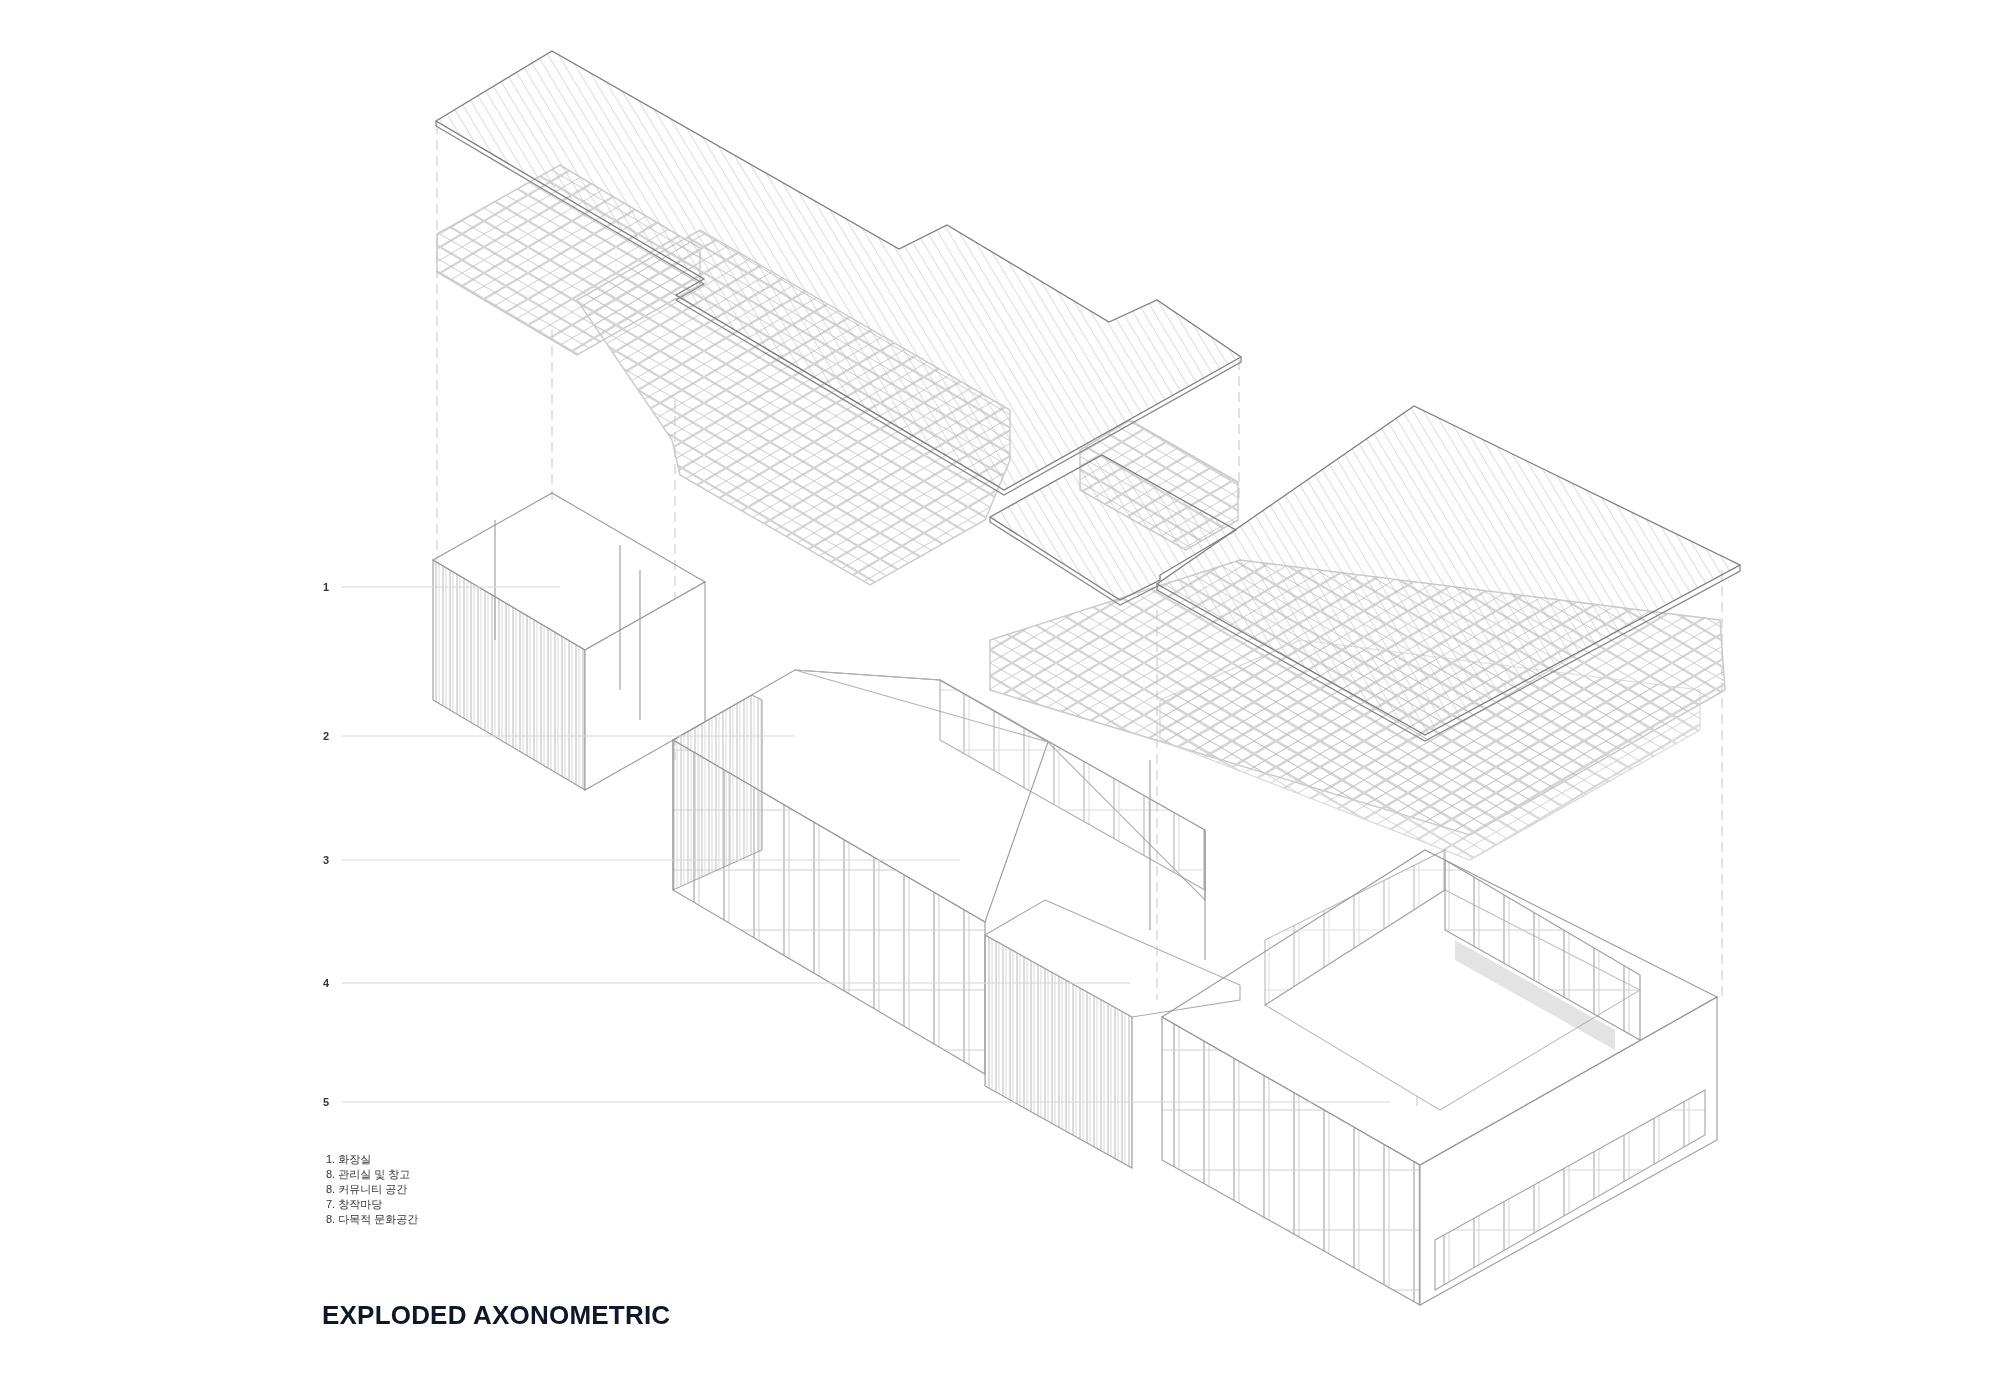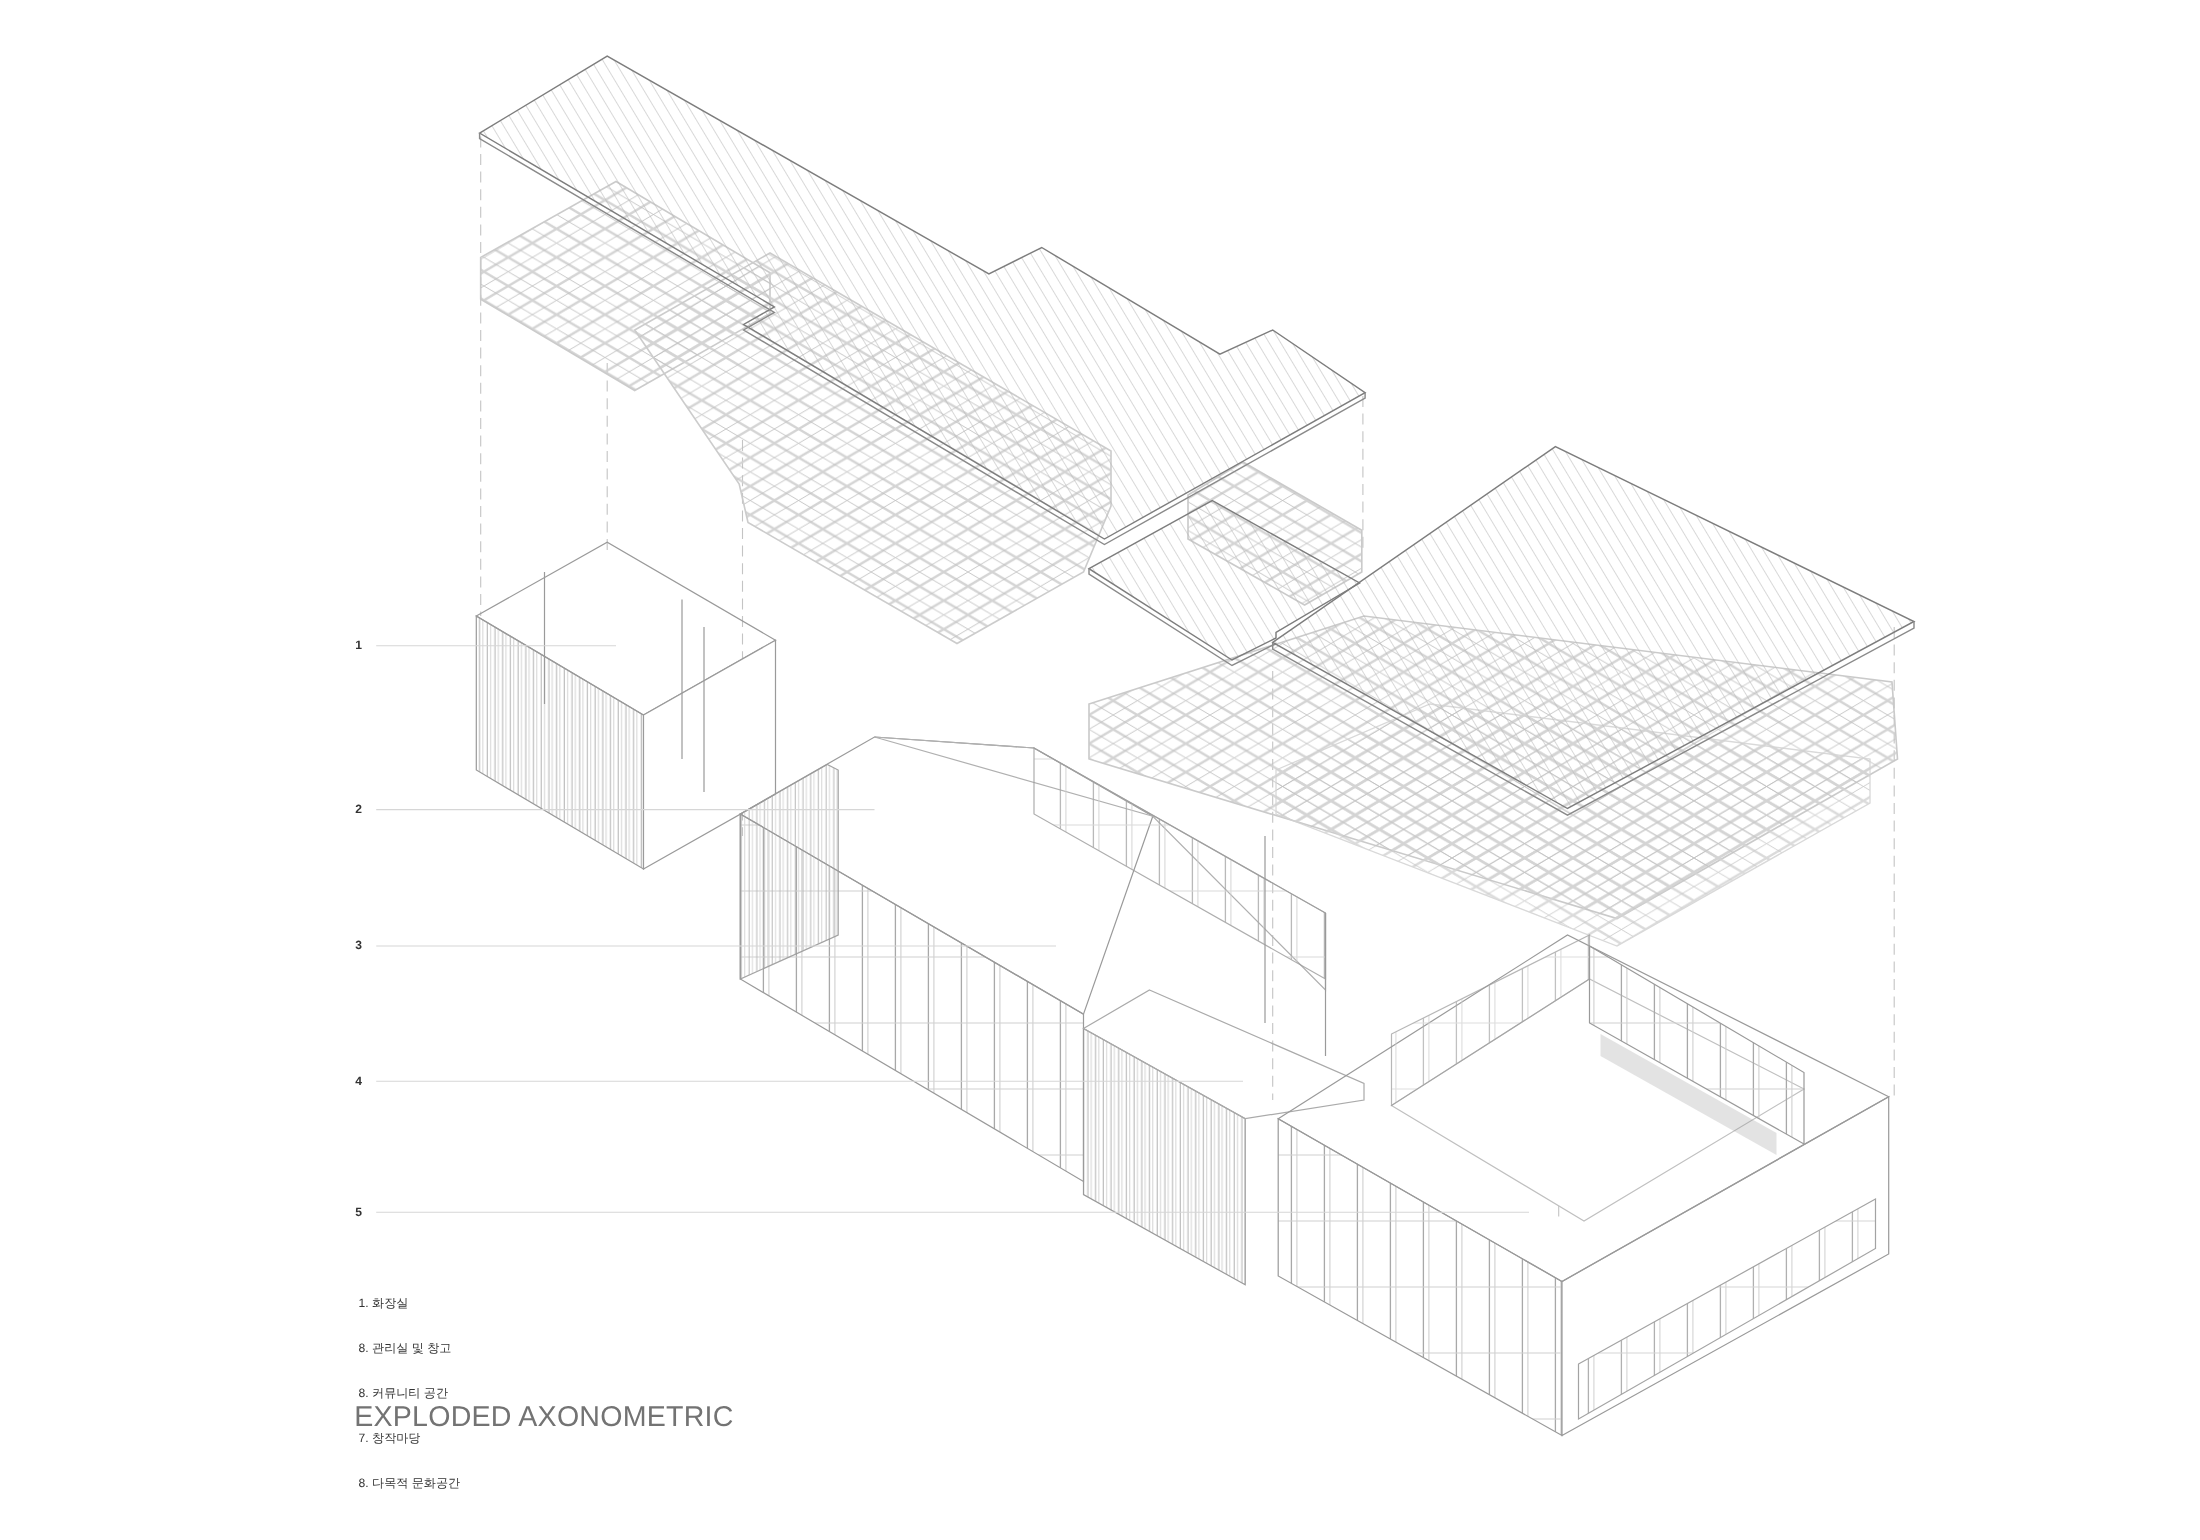--- a/index.html
+++ b/index.html
@@ -1,23 +1,23 @@
 <!DOCTYPE html>
 <html><head>
 <meta charset="utf-8">
 <style>
   html, body { margin: 0; padding: 0; background: #ffffff; }
   body { width: 2000px; height: 1400px; position: relative; overflow: hidden;
          font-family: "Liberation Sans", sans-serif; color: #222; }
   #drawing { position: absolute; left: 0; top: 0; width: 2000px; height: 1400px; }
   .level-label { position: absolute; left: 323px; font-size: 11px; font-weight: bold; color: #333; line-height: 12px; }
   .legend { position: absolute; left: 326px; top: 1152px; font-size: 11px; line-height: 15px; color: #333; }
-  .legend-item { display: block; white-space: nowrap; margin-top: 26px; }
-  .title { position: absolute; left: 322px; top: 1272px; font-size: 26px; font-weight: normal;
-           color: #737373; letter-spacing: 0.2px; white-space: nowrap; }
+  .legend-item { display: block; white-space: nowrap; }
+  .title { position: absolute; left: 322px; top: 1300px; font-size: 26px; font-weight: bold;
+           color: #0f172a; letter-spacing: 0.2px; white-space: nowrap; }
 </style>
 </head>
 <body>
 
 <svg id="drawing" viewBox="0 0 2000 1400" xmlns="http://www.w3.org/2000/svg">
   <defs>
     <pattern id="roofHatch" patternUnits="userSpaceOnUse" width="9" height="9" patternTransform="rotate(-31)">
       <line x1="0" y1="0" x2="0" y2="9" stroke="#b9b9b9" stroke-width="1"></line>
     </pattern>
     <pattern id="trussGrid" patternUnits="userSpaceOnUse" width="44" height="26">

